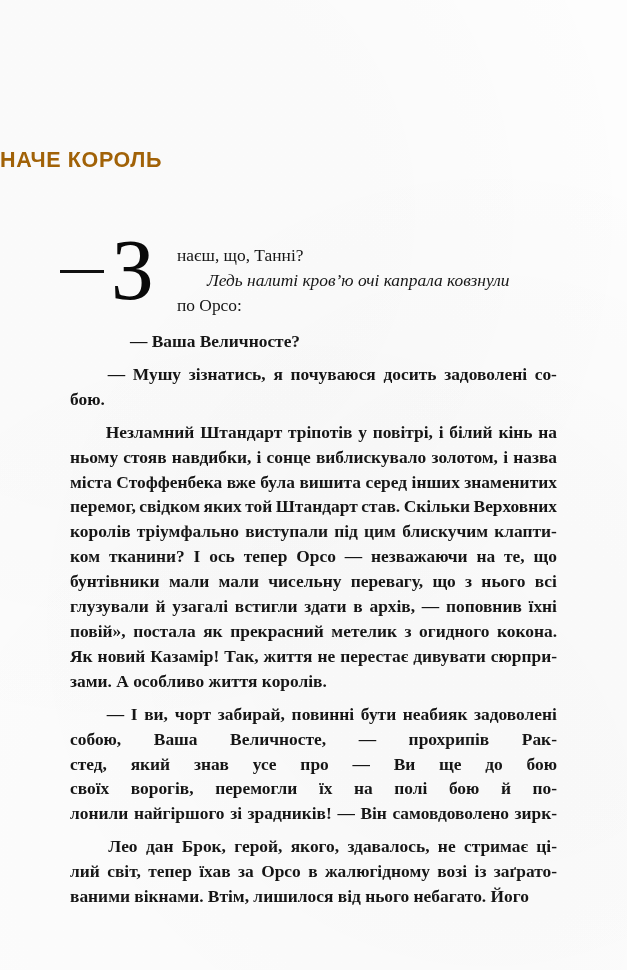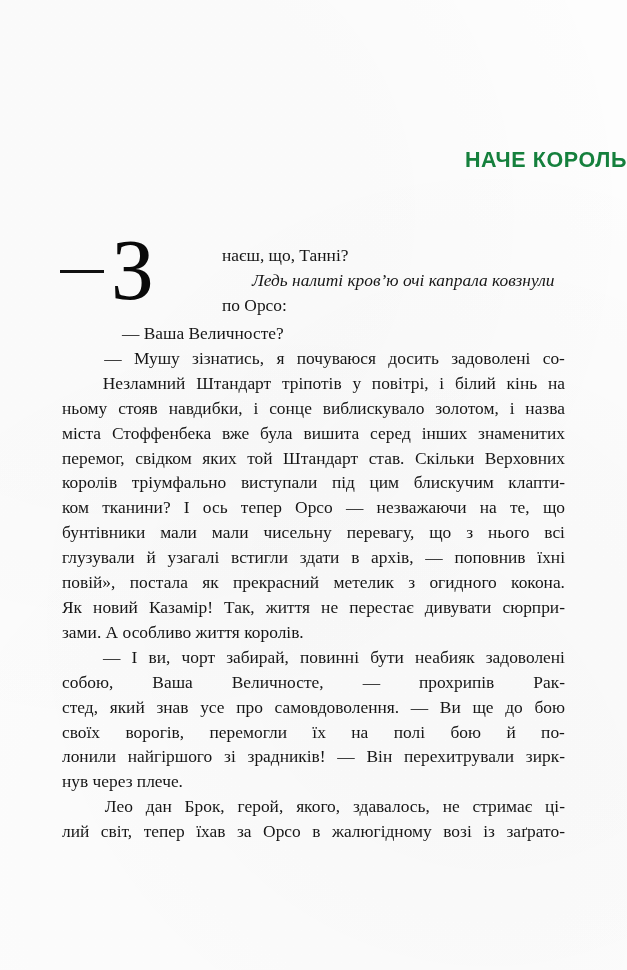--- a/index.html
+++ b/index.html
@@ -32,26 +32,26 @@
     position: absolute;
     inset: 0;
   }
 
   
   .chapter-title {
     position: absolute;
     left: 0;
     right: 0;
     top: 136px;
-    text-align: right;
+    text-align: left;
     font-family: "Liberation Sans", "DejaVu Sans", sans-serif;
     font-weight: bold;
     font-size: 21.5px;
     letter-spacing: 0.6px;
-    color: #15803d;
+    color: #a16207;
     line-height: 1;
   }
 
   
   .textblock {
     position: absolute;
     left: 62px;
     top: 243px;
     width: 503px;
     font-size: 17.4px;
@@ -86,29 +86,29 @@
     font-weight: normal;
     color: #0a0a0a;
   }
   .opening-lines {
     margin-left: 115px;
     width: 388px;
   }
   .opening-lines .l {
     display: block;
     white-space: nowrap;
-    margin-left: 45px;
   }
   .opening-lines .l.indented {
     padding-left: 30px;
     font-style: italic;
   }
   
   .lines {
-    margin: 0;
+    margin: 8px;
+    font-weight: bold;
   }
   .lines .line {
     display: flex;
     justify-content: space-between;
     white-space: nowrap;
   }
   .lines .line.last {
     display: block;
   }
   .lines .line > span { display: inline-block; }
@@ -147,20 +147,21 @@
           <div class="line indent-first">
             <span>—</span>
             <span>Мушу</span>
             <span>зізнатись,</span>
             <span>я</span>
             <span>почуваюся</span>
             <span>досить</span>
             <span>задоволені</span>
             <span>со-</span>
           </div>
+          <div class="line last">бою.</div>
         </div>
         <div class="lines">
           <div class="line indent-first">
             <span>Незламний</span>
             <span>Штандарт</span>
             <span>тріпотів</span>
             <span>у</span>
             <span>повітрі,</span>
             <span>і</span>
             <span>білий</span>
@@ -285,21 +286,20 @@
             <span>—</span>
             <span>прохрипів</span>
             <span>Рак-</span>
           </div>
           <div class="line">
             <span>стед,</span>
             <span>який</span>
             <span>знав</span>
             <span>усе</span>
             <span>про</span>
-            <span>самовдоволення.</span>
             <span>—</span>
             <span>Ви</span>
             <span>ще</span>
             <span>до</span>
             <span>бою</span>
           </div>
           <div class="line">
             <span>своїх</span>
             <span>ворогів,</span>
             <span>перемогли</span>
@@ -310,24 +310,23 @@
             <span>й</span>
             <span>по-</span>
           </div>
           <div class="line">
             <span>лонили</span>
             <span>найгіршого</span>
             <span>зі</span>
             <span>зрадників!</span>
             <span>—</span>
             <span>Він</span>
-            <span>перехитрували</span>
+            <span>самовдоволено</span>
             <span>зирк-</span>
           </div>
-          <div class="line last">нув через плече.</div>
         </div>
         <div class="lines">
           <div class="line indent-first">
             <span>Лео</span>
             <span>дан</span>
             <span>Брок,</span>
             <span>герой,</span>
             <span>якого,</span>
             <span>здавалось,</span>
             <span>не</span>
@@ -340,17 +339,18 @@
             <span>тепер</span>
             <span>їхав</span>
             <span>за</span>
             <span>Орсо</span>
             <span>в</span>
             <span>жалюгідному</span>
             <span>возі</span>
             <span>із</span>
             <span>заґрато-</span>
           </div>
+          <div class="line last">ваними вікнами. Втім, лишилося від нього небагато. Його</div>
         </div>
       </div>
 
   </div>
 </div>
 
 </body></html>

